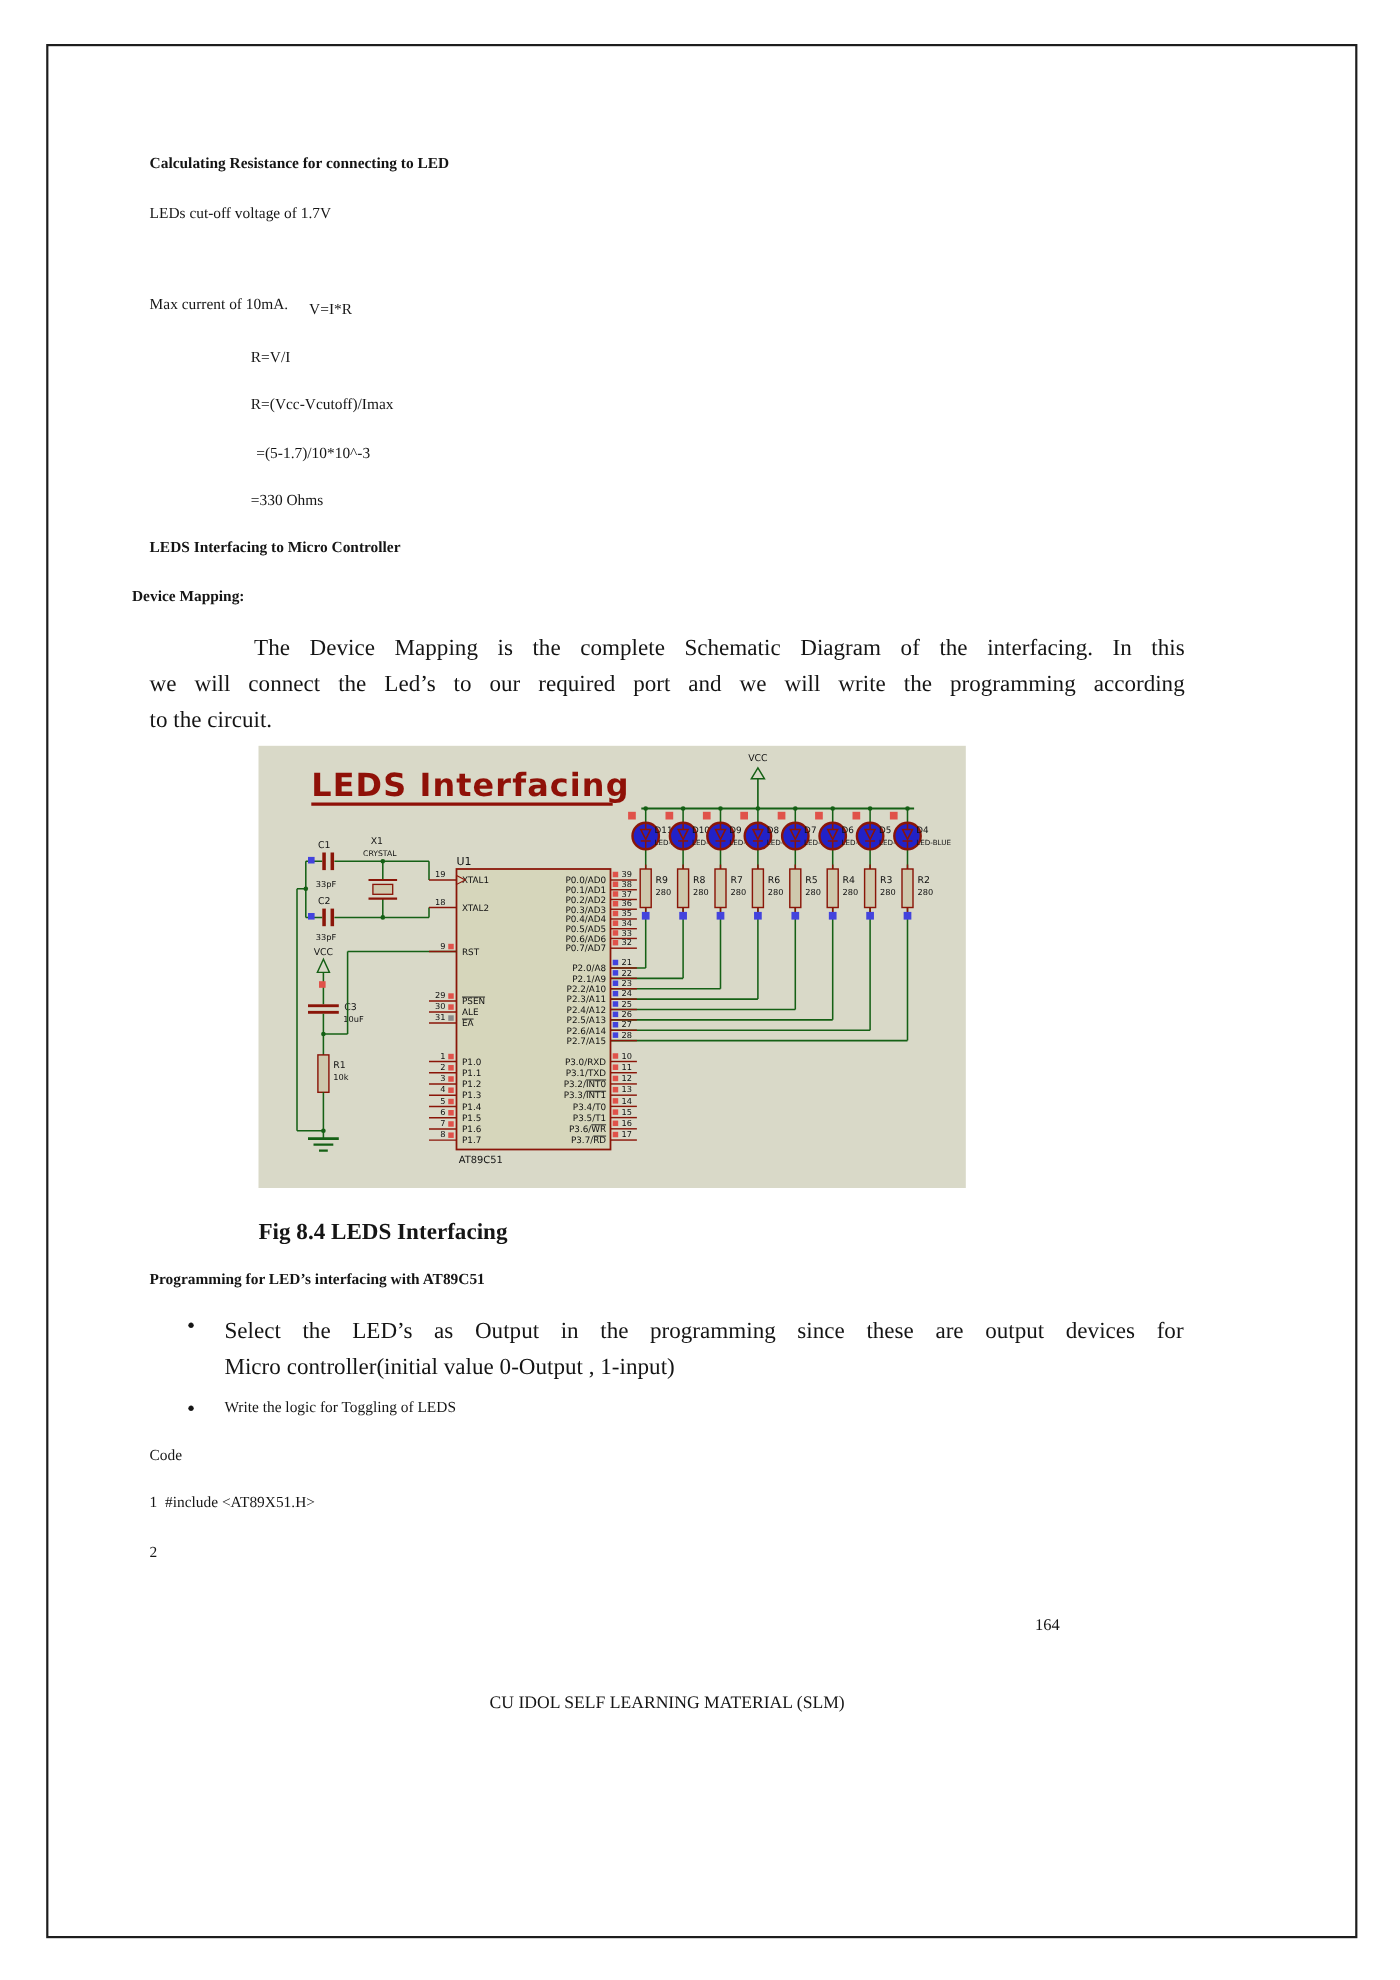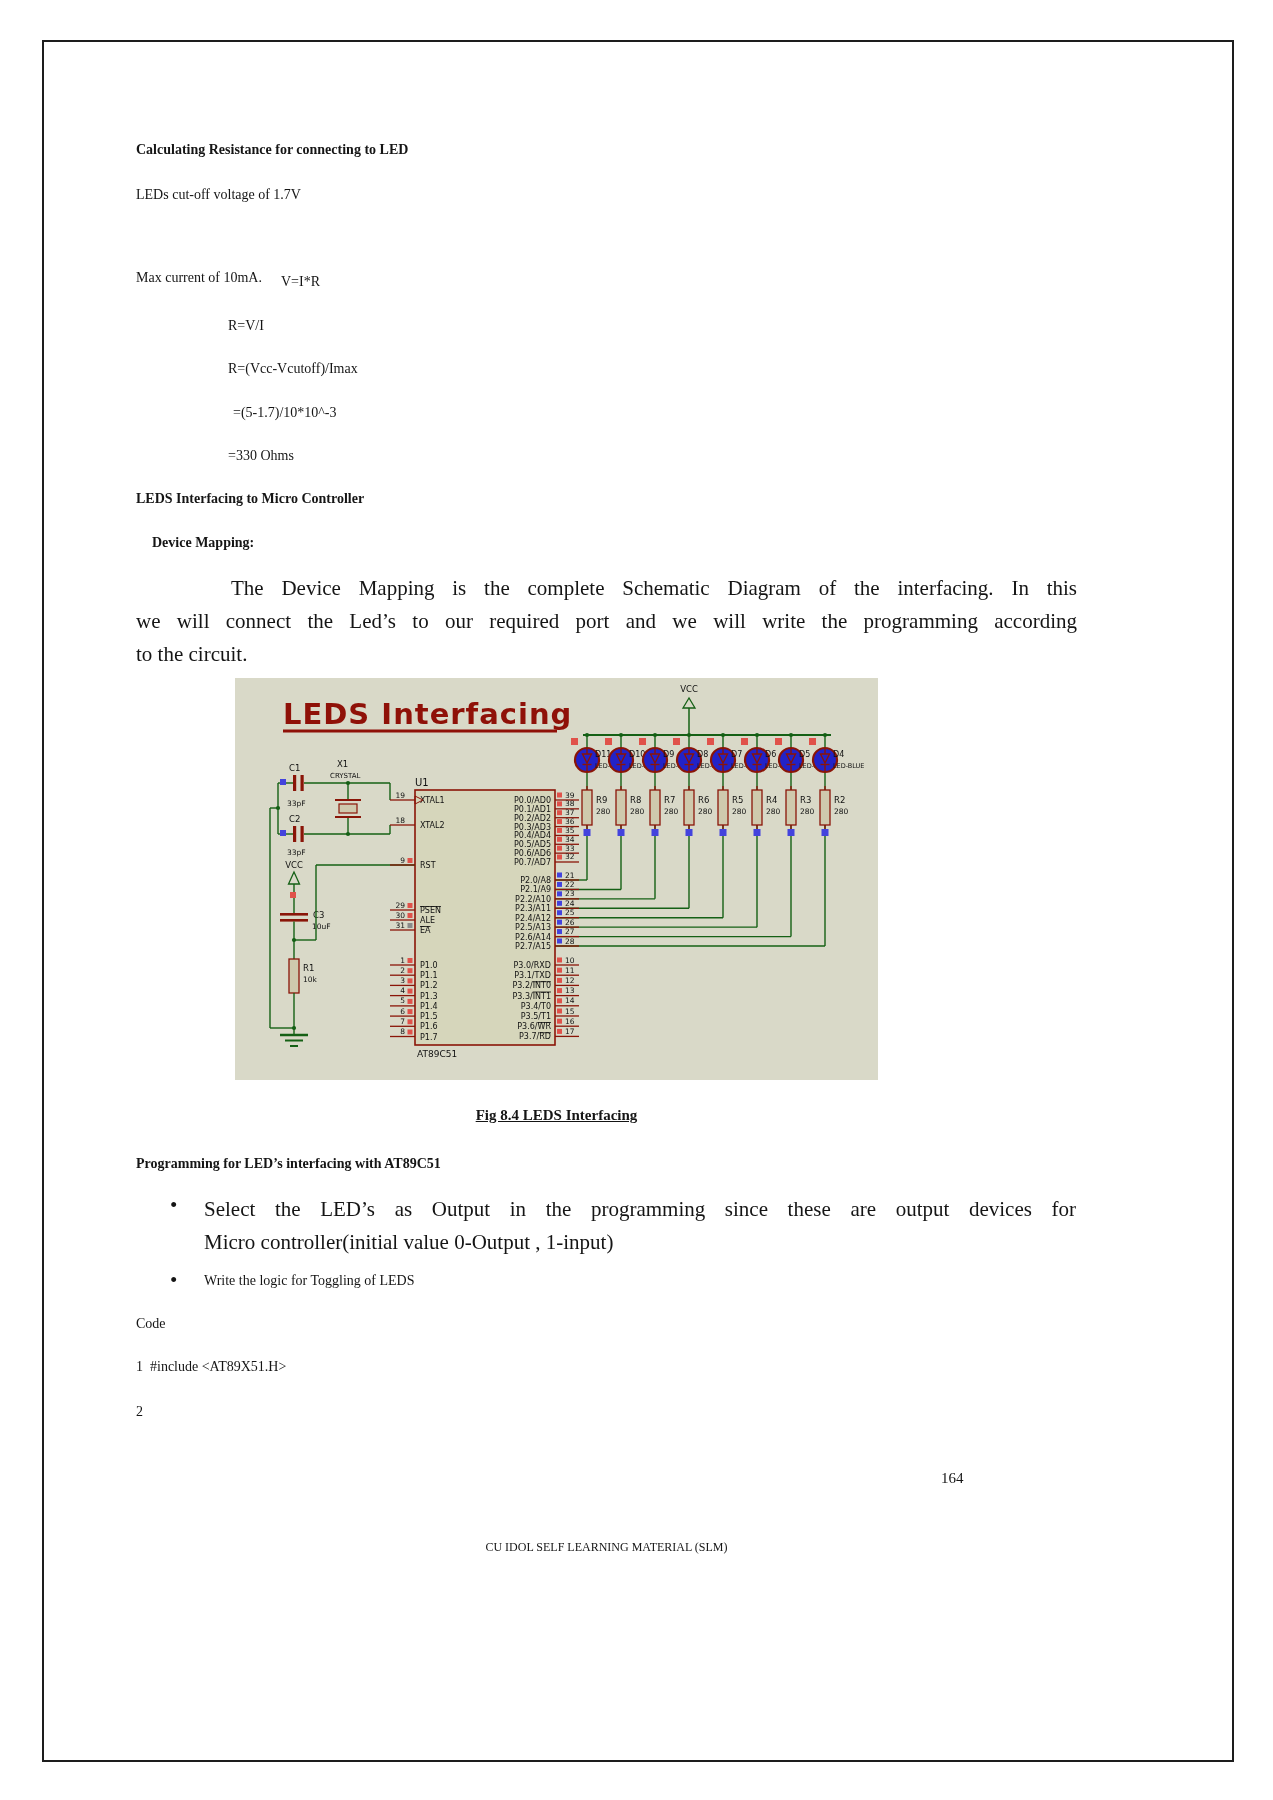--- a/index.html
+++ b/index.html
@@ -8,43 +8,43 @@
   .abs{position:absolute;}
   .b{font-weight:bold;}
   .t{font-size:14px;line-height:26px;white-space:pre;}
   .jline{font-size:21px;line-height:33px;text-align:justify;text-align-last:justify;white-space:normal;}
   .jlast{font-size:21px;line-height:33px;text-align:left;white-space:pre;}
   .page-border{position:absolute;left:42px;top:40px;width:1188px;height:1718px;
        border:2px solid #1d1d1d;}
   .figure{position:absolute;left:235px;top:678px;width:643px;height:402px;background:#d9d9c8;}
   .figure svg{display:block;}
   .schem text{font-family:"DejaVu Sans",sans-serif;}
-  .caption{position:absolute;left:235px;top:1107px;width:643px;text-align:center;
-       font-size:15px;font-weight:bold;text-decoration:underline;}
-  .footer{position:absolute;left:136px;top:1540px;width:941px;text-align:center;font-size:12px;}
+  .caption{position:absolute;left:235px;top:1107px;width:643px;
+       font-size:21px;font-weight:bold;}
+  .footer{position:absolute;left:136px;top:1540px;width:941px;text-align:center;font-size:16px;}
   .pagenum{position:absolute;left:941px;top:1470px;font-size:15px;}
   .bullet-dot{position:absolute;left:170px;font-size:21px;}
 </style>
 </head>
 <body>
 
 <div class="page-border"></div>
 
 <div class="abs t b" style="left:136px;top:137px;">Calculating Resistance for connecting to LED</div>
 <div class="abs t" style="left:136px;top:182px;">LEDs cut-off voltage of 1.7V</div>
 <div class="abs t" style="left:136px;top:226px;margin-top:39px;">Max current of 10mA.</div>
 
 <div class="abs t" style="left:281px;top:269px;">V=I*R</div>
 <div class="abs t" style="left:228px;top:313px;">R=V/I</div>
 <div class="abs t" style="left:228px;top:356px;">R=(Vcc-Vcutoff)/Imax</div>
 <div class="abs t" style="left:233px;top:400px;">=(5-1.7)/10*10^-3</div>
 <div class="abs t" style="left:228px;top:443px;">=330 Ohms</div>
 
 <div class="abs t b" style="left:136px;top:486px;">LEDS Interfacing to Micro Controller</div>
-<div class="abs t b" style="left:152px;top:530px;">Device Mapping:</div>
+<div class="abs t b" style="left:120px;top:530px;">Device Mapping:</div>
 
 <div class="abs jline" style="left:136px;top:572px;width:941px;text-indent:95px;">The Device Mapping is the complete Schematic Diagram of the interfacing. In this</div>
 <div class="abs jline" style="left:136px;top:605px;width:941px;">we will connect the Led’s to our required port and we will write the programming according</div>
 <div class="abs jlast" style="left:136px;top:638px;width:941px;">to the circuit.</div>
 
 <div class="figure">
   <svg id="schem-svg" class="schem" width="643" height="402" viewBox="0 0 643 402">
       <text x="48" y="46" font-size="29" fill="#8f1108" text-anchor="start" font-weight="bold" letter-spacing="1px">LEDS Interfacing</text>
       <line x1="48" y1="53" x2="322" y2="53" stroke="#8f1108" stroke-width="3"></line>
       <text x="454" y="14" font-size="8.5" fill="#111111" text-anchor="middle">VCC</text>

